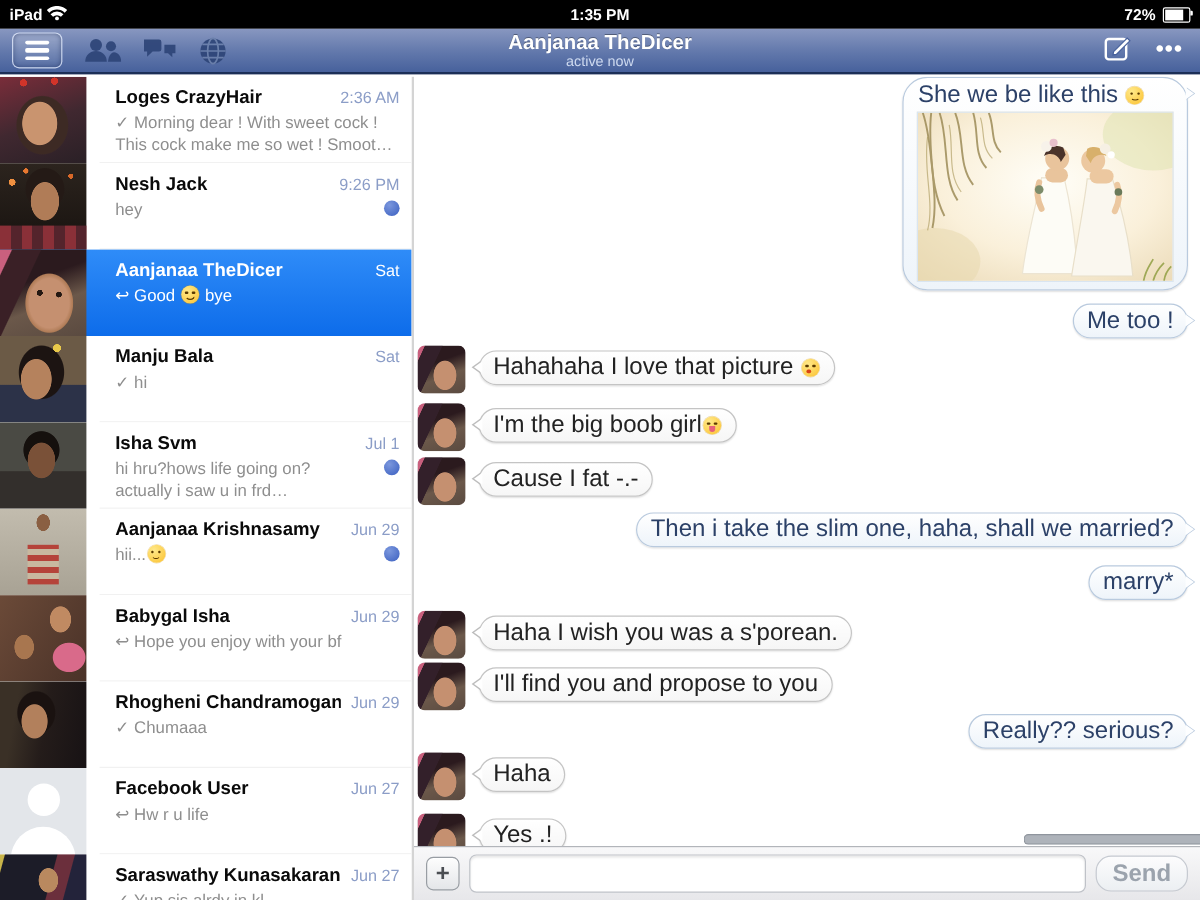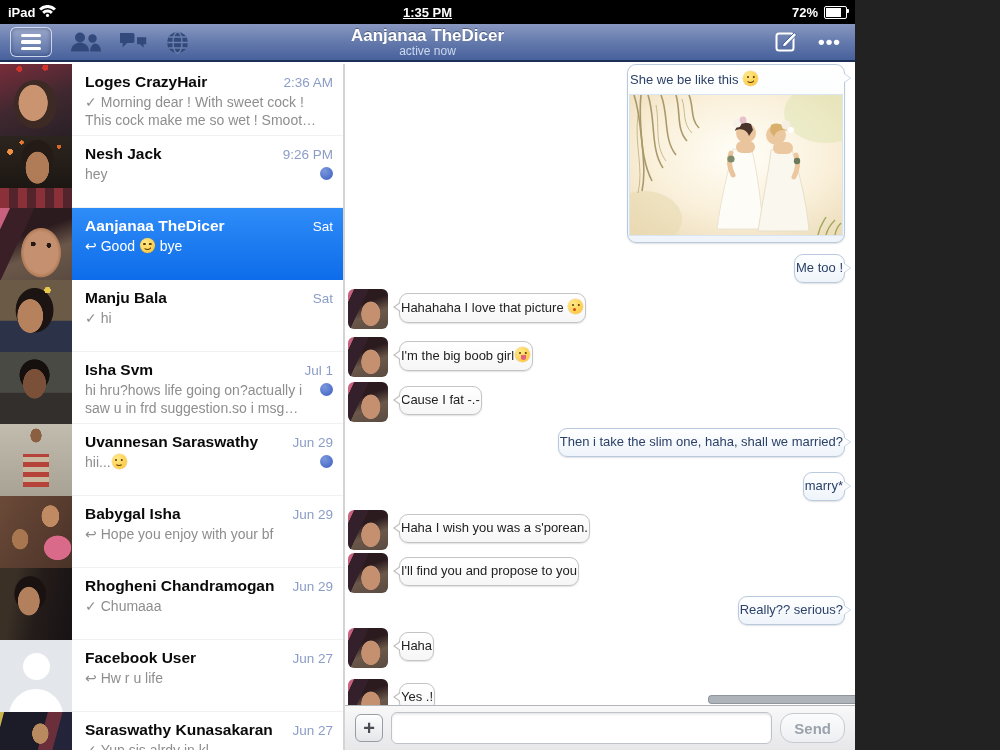--- a/index.html
+++ b/index.html
@@ -1,24 +1,24 @@
 <!DOCTYPE html>
 <html><head>
 <meta charset="utf-8">
 <style>
   html,body{margin:0;padding:0;background:#222;}
-  .screen{position:relative;width:855px;height:750px;overflow:hidden;background:#fff;
+  .screen{position:relative;width:1000px;height:750px;overflow:hidden;background:#fff;
           font-family:"Liberation Sans", sans-serif; -webkit-font-smoothing:antialiased;}
 
   
   .statusbar{position:absolute;left:0;top:0;width:100%;height:24px;background:#000;color:#fff;
              display:flex;align-items:center;justify-content:space-between;box-sizing:border-box;
              padding:0 8px;font-size:13px;font-weight:bold;}
   .sb-left,.sb-right{display:flex;align-items:center;gap:4px;}
-  .sb-time{position:absolute;left:0;right:0;text-align:center;font-size:13px;font-weight:bold;text-decoration:underline;}
+  .sb-time{position:absolute;left:0;right:0;text-align:center;font-size:13px;font-weight:bold;}
   .battery{width:21px;height:11px;border:1px solid #fff;border-radius:2px;display:inline-block;position:relative;margin-left:2px;}
   .battery-fill{position:absolute;left:1px;top:1px;bottom:1px;width:72%;background:#fff;}
   .battery-tip{position:absolute;right:-3px;top:2.5px;width:2px;height:4px;background:#fff;border-radius:0 1px 1px 0;}
 
   
   .navbar{position:absolute;left:0;top:24px;width:100%;height:38px;
           background:linear-gradient(#8897c0,#6379ac 52%,#47619c);
           border-bottom:2px solid #1c2f57;display:flex;align-items:center;box-sizing:border-box;}
   .nav-left{display:flex;align-items:center;gap:17px;padding-left:10px;}
   .menu-btn{width:40px;height:28px;border:1px solid rgba(230,238,255,.75);border-radius:6px;
@@ -30,21 +30,21 @@
   .nav-title-wrap{position:absolute;left:0;right:0;top:0;height:100%;display:flex;flex-direction:column;
                   align-items:center;justify-content:center;pointer-events:none;}
   .nav-title{color:#fff;font-size:17px;font-weight:bold;text-shadow:0 -1px 0 rgba(0,0,0,.35);line-height:18px;}
   .nav-sub{color:#cdd9ef;font-size:12px;line-height:13px;}
   .nav-right{margin-left:auto;display:flex;align-items:center;gap:20px;padding-right:14px;}
   .more-dots{color:#fff;font-size:19px;letter-spacing:1px;line-height:10px;font-weight:bold;}
 
   
   .sidebar{position:absolute;left:0;top:64px;width:343px;bottom:0;background:#fff;
            border-right:2px solid #d4d4d4;overflow:hidden;}
-  .convo{height:72px;display:flex;position:relative;background:#fff;}
+  .convo{height:72px;display:flex;position:relative;background:#fff;gap:11px;}
   .convo .av{width:72px;height:72px;flex:none;}
   .convo-body{flex:1;min-width:0;padding:9px 10px 0 13px;border-bottom:1px solid #f1f1f1;position:relative;}
   .convo-top{display:flex;align-items:baseline;}
   .convo-name{font-size:15.5px;font-weight:bold;color:#0a0a0a;white-space:nowrap;overflow:hidden;flex:1;}
   .convo-time{font-size:13.5px;color:#8b9dc7;margin-left:8px;}
   .convo-preview{font-size:14px;color:#8e8e8e;line-height:18px;margin-top:2px;
                  display:-webkit-box;-webkit-line-clamp:2;-webkit-box-orient:vertical;
                  overflow:hidden;max-height:37px;}
   .convo-preview .pfx{margin-right:4px;}
   .convo.has-dot .convo-preview{padding-right:28px;}
@@ -113,22 +113,22 @@
   
   .chat{position:absolute;left:345px;top:64px;right:0;bottom:45px;background:#fff;overflow:hidden;}
   .msgs{padding:0 10px 0 3px;display:flex;flex-direction:column;}
   .msg-row{display:flex;align-items:flex-start;}
   .msg-row.out{justify-content:flex-end;}
   .small-av{width:40px;height:40px;border-radius:6px;flex:none;margin-right:11px;
     background-image:
       radial-gradient(ellipse 14px 18px at 57% 62%, #c59070 0 66%, transparent 70%),
       linear-gradient(115deg,#c9607e 10%,#33202a 11% 35%,transparent 36%),
       linear-gradient(160deg,#2b1a1e 36%,#6b584a 62%,#5a4a40);}
-  .bubble{position:relative;max-width:560px;font-size:13px;line-height:16px;
-          padding:5px 1px 6px;border-radius:9px;box-shadow:0 1px 1.5px rgba(0,0,0,.12);}
+  .bubble{position:relative;max-width:560px;font-size:20px;line-height:16px;
+          padding:5px 11px 6px;border-radius:21px;box-shadow:0 1px 1.5px rgba(0,0,0,.12);}
   .bubble.in{background:linear-gradient(#ffffff,#f6f6f6);border:1px solid #c4c4c4;color:#222;margin-top:4px;}
   .bubble.in::before{content:"";position:absolute;left:-7px;top:8px;
       border-top:5px solid transparent;border-bottom:5px solid transparent;border-right:7px solid #bdbdbd;}
   .bubble.in::after{content:"";position:absolute;left:-5.5px;top:8px;
       border-top:5px solid transparent;border-bottom:5px solid transparent;border-right:7px solid #fff;}
   .bubble.out{background:linear-gradient(#ffffff,#eef4fa);border:1px solid #b9cade;color:#2c4168;}
   .bubble.out::before{content:"";position:absolute;right:-7px;top:8px;
       border-top:5px solid transparent;border-bottom:5px solid transparent;border-left:7px solid #b9cade;}
   .bubble.out::after{content:"";position:absolute;right:-5.5px;top:8px;
       border-top:5px solid transparent;border-bottom:5px solid transparent;border-left:7px solid #fdfeff;}
@@ -143,21 +143,21 @@
             background:linear-gradient(#f8f8f9,#e7e7ea);border-top:1px solid #b2b5ba;
             display:flex;align-items:center;padding:0 10px;gap:8px;}
   .add-btn{width:28px;height:28px;border:1px solid #989da3;border-radius:6px;flex:none;
            background:linear-gradient(#fdfdfd,#e4e6e9);color:#4a4d52;font-size:20px;font-weight:bold;
            display:flex;align-items:center;justify-content:center;line-height:1;box-shadow:0 1px 0 rgba(255,255,255,.8) inset;}
   .msg-input{flex:1;height:30px;border:1px solid #bfc2c8;border-radius:6px;background:#fff;
              box-shadow:inset 0 1.5px 2px rgba(0,0,0,.1);padding:0 8px;font-size:15px;outline:none;
              font-family:"Liberation Sans",sans-serif;}
   .send-btn{height:30px;padding:0 13px;border:1px solid #c6cad1;border-radius:13px;flex:none;
             background:linear-gradient(#fcfcfd,#ecEFf2);background:linear-gradient(#fcfcfd,#eceff2);
-            color:#9ba3ad;font-weight:bold;font-size:15px;font-family:"Liberation Sans",sans-serif;}
+            color:#9ba3ad;font-weight:bold;font-size:20px;font-family:"Liberation Sans",sans-serif;}
 
   
   .emj{display:inline-block;width:15px;height:15px;border-radius:50%;position:relative;
        vertical-align:-2px;margin:0 1px;
        background:radial-gradient(circle at 35% 30%,#ffe98a,#fbc02d);box-shadow:0 0 0 .5px rgba(200,140,0,.35);}
   .emj::before{content:"";position:absolute;left:3.5px;top:4.5px;width:2.3px;height:2.6px;border-radius:50%;
        background:#5b3a00;box-shadow:5.8px 0 0 #5b3a00;}
   .emj-smile::after{content:"";position:absolute;left:3.2px;top:6.5px;width:8.6px;height:5px;box-sizing:border-box;
        border:1.5px solid transparent;border-bottom-color:#5b3a00;border-radius:0 0 9px 9px;}
   .emj-kiss::after{content:"";position:absolute;left:4.5px;top:8.8px;width:3.6px;height:3.6px;border-radius:50%;background:#d84315;}
@@ -297,21 +297,21 @@
           </div>
         <div class="convo-preview"><span>hi hru?hows life going on?actually i saw u in frd suggestion.so i msg u…</span></div>
         <span class="dot"></span>
       </div>
     </div>
 
     <div class="convo has-dot">
       <div class="av av-uvan"></div>
       <div class="convo-body">
         <div class="convo-top">
-            <span class="convo-name">Uvannesan Saraswathy</span>
+            <span class="convo-name">Aanjanaa Krishnasamy</span>
             <span class="convo-time">Jun 29</span>
           </div>
         <div class="convo-preview"><span>hii...<span class="emj emj-smile"></span></span></div>
         <span class="dot"></span>
       </div>
     </div>
 
     <div class="convo">
       <div class="av av-baby"></div>
       <div class="convo-body">

